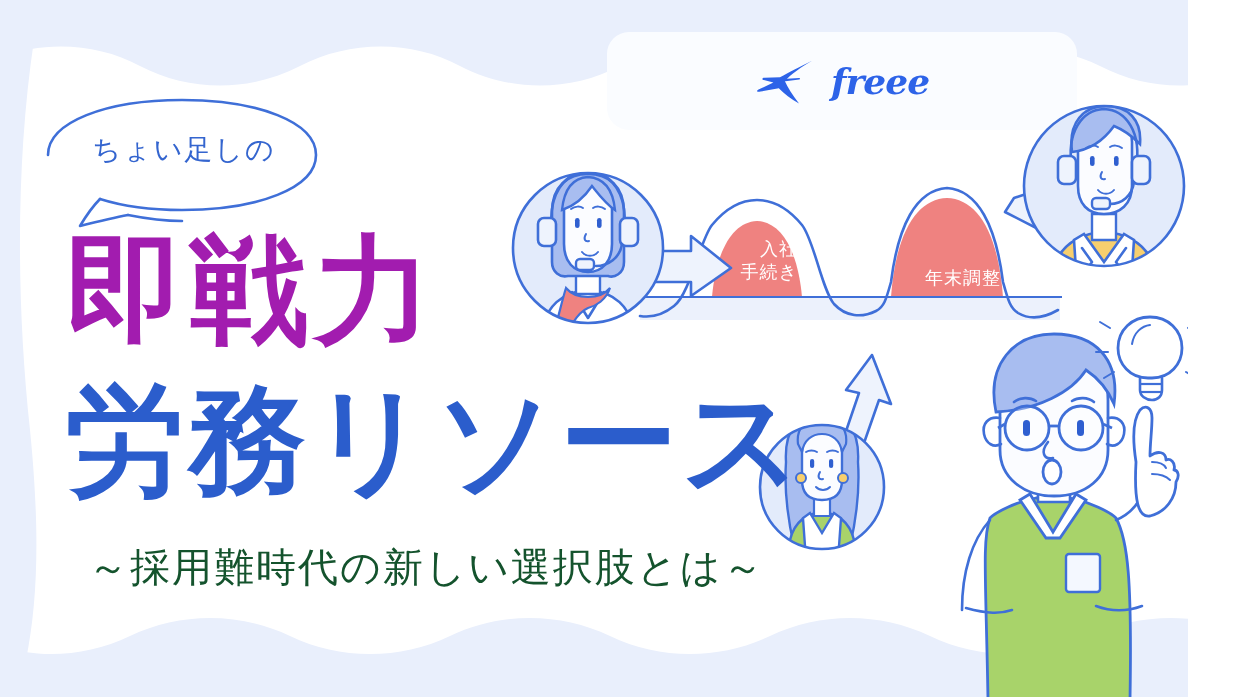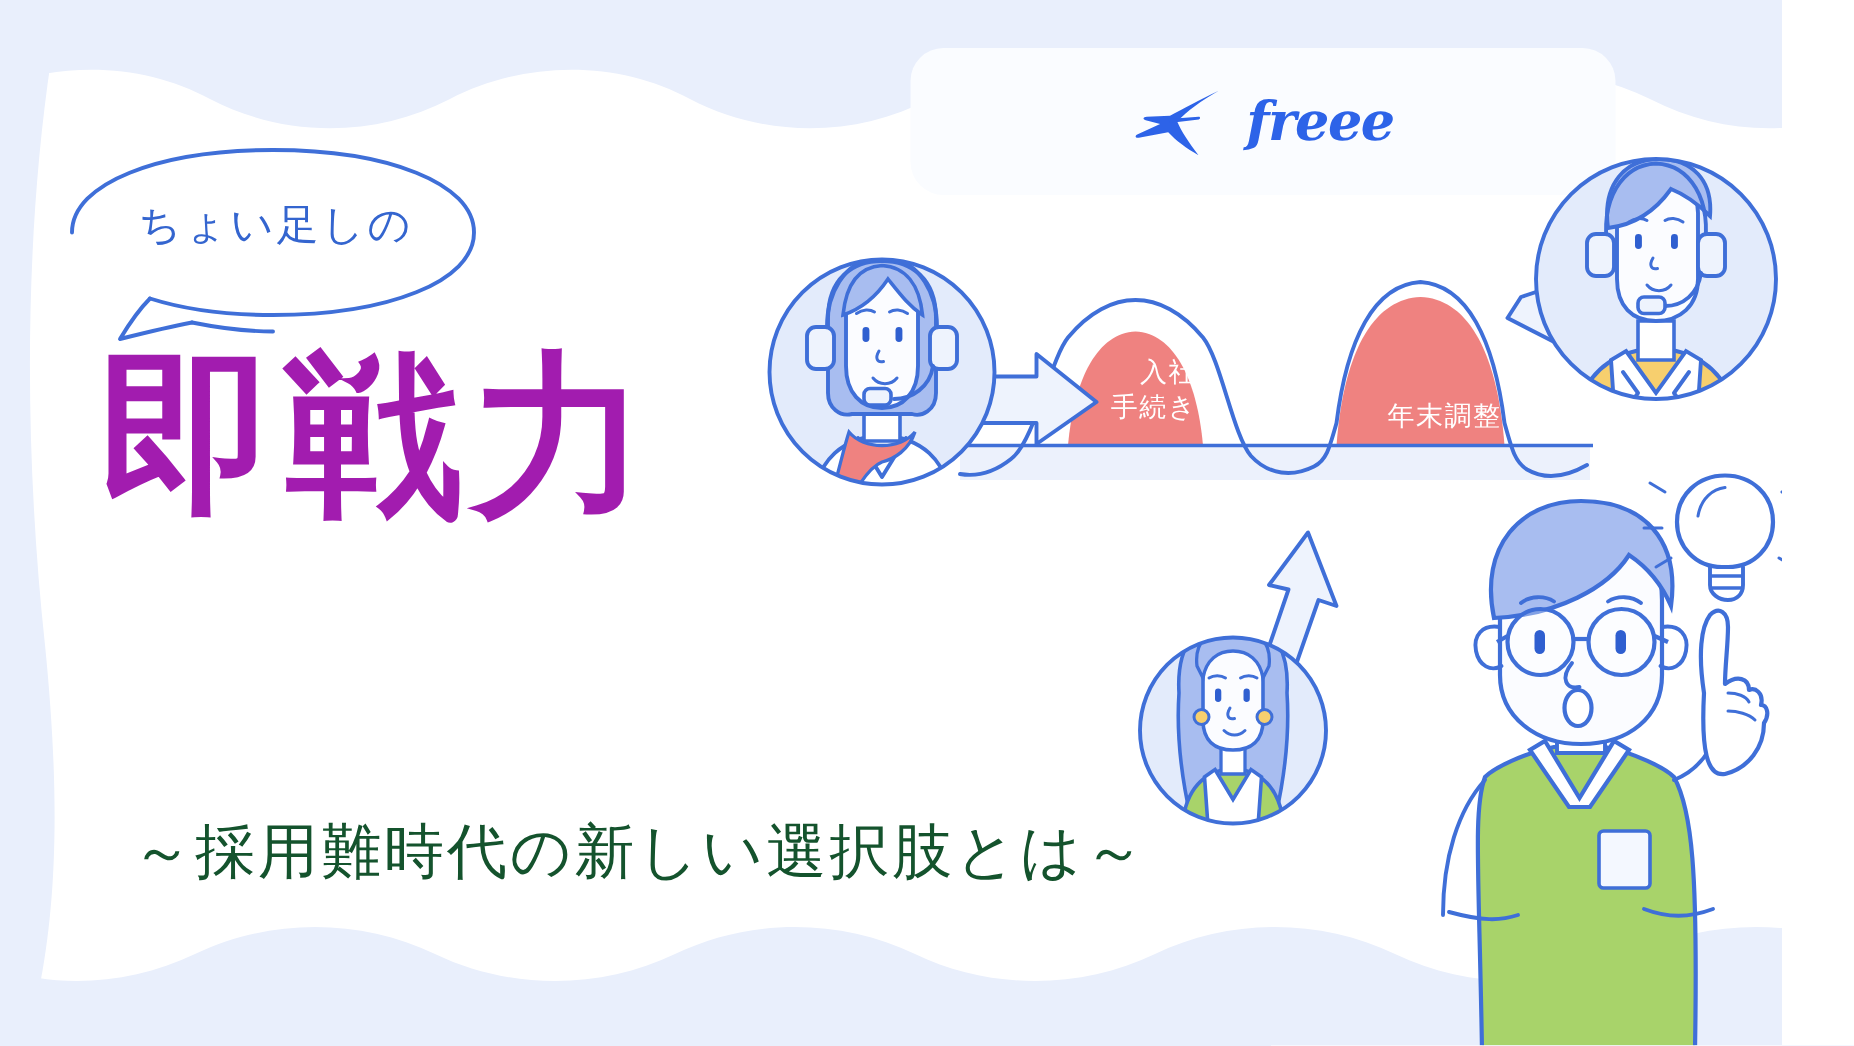--- a/index.html
+++ b/index.html
@@ -436,19 +436,20 @@
                C 96,222 112,218 128,215"></path>
       <path class="ln" fill="none" d="M 128,215 C 148,219 166,221 182,221"></path>
     </g>
   </svg>
 
   <div id="bubble-wrap">
     <div id="bubble-text">ちょい足しの</div>
   </div>
 
   <div id="title-1">即戦力</div>
+  <div id="title-2">労務リソース</div>
   <div id="subtitle">～採用難時代の新しい選択肢とは～</div>
 
   <div class="peak-label" id="peak-label-0">入社
 手続き</div>
   <div class="peak-label" id="peak-label-1">年末調整</div>
 
 </div>
 
 </body></html>

